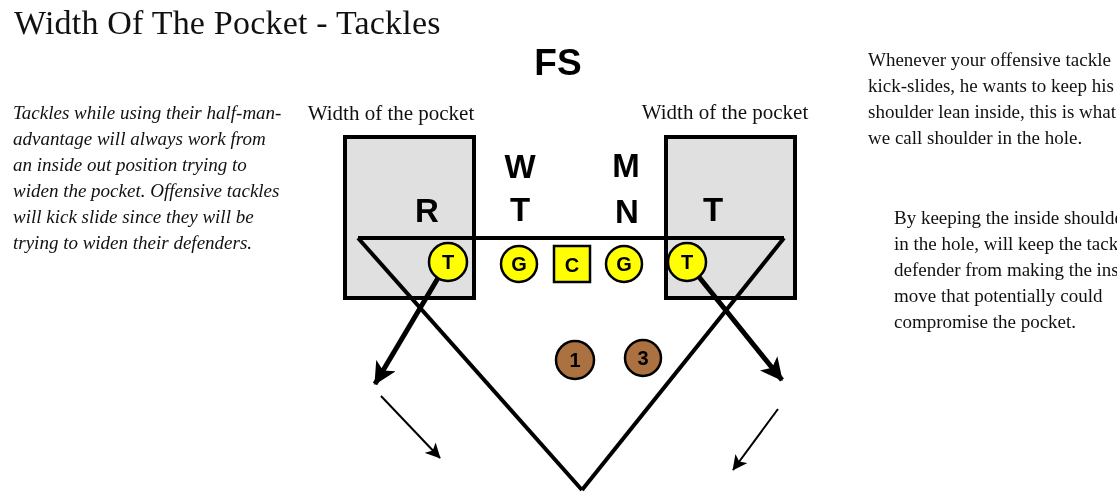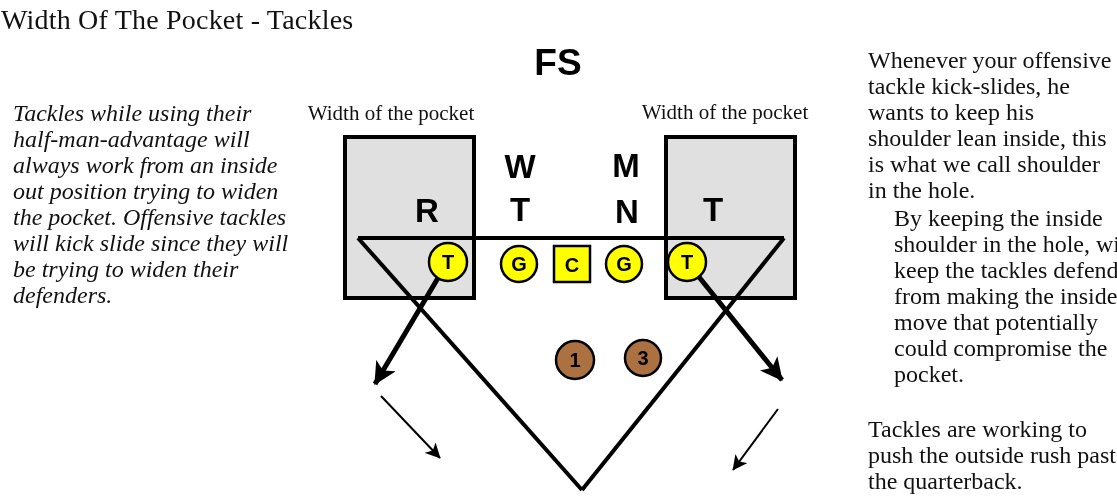--- a/index.html
+++ b/index.html
@@ -7,28 +7,28 @@
     position: relative;
     width: 1117px;
     height: 497px;
     background: #fff;
     font-family: "Liberation Serif", serif;
     color: #111;
     overflow: hidden;
   }
   .page-title {
     position: absolute;
-    left: 1px; top: 4px;
-    font-size: 28px;
+    left: 14px; top: 4px;
+    font-size: 34px;
     letter-spacing: 0.2px;
     white-space: nowrap;
   }
   .text-para {
     position: absolute;
-    font-size: 24px;
+    font-size: 19px;
     line-height: 26px;
   }
   .left-para  { left: 13px;  width: 276px; }
   .right-para { left: 868px; width: 250px; }
   #lpara1 { top: 100px; font-style: italic; }
   #lpara2 { top: 334px; }
   #rpara1 { top: 47px; }
   #rpara2 { top: 205px; margin-left: 26px; }
   #rpara3 { top: 416px; }
 
@@ -51,21 +51,20 @@
 <body>
 
 <div class="page">
 
   <div class="page-title">Width Of The Pocket - Tackles</div>
 
   <div id="lpara1" class="text-para left-para">Tackles while using their half-man-advantage will always work from an inside out position trying to widen the pocket. Offensive tackles will kick slide since they will be trying to widen their defenders.</div>
 
   <div id="rpara1" class="text-para right-para">Whenever your offensive tackle kick-slides, he wants to keep his shoulder lean inside, this is what we call shoulder in the hole.</div>
   <div id="rpara2" class="text-para right-para">By keeping the inside shoulder in the hole, will keep the tackles defender from making the inside move that potentially could compromise the pocket.</div>
-  <div id="rpara3" class="text-para right-para">Tackles are working to push the outside rush past the quarterback.</div>
 
   <svg class="diagram" width="1117" height="497" viewBox="0 0 1117 497" xmlns="http://www.w3.org/2000/svg">
     <defs>
       <marker id="barb-thick" viewBox="0 0 10 10" refX="9.5" refY="5" markerWidth="4.5" markerHeight="4.5" orient="auto" markerUnits="strokeWidth">
         <path class="marker-fill" d="M0,0 L10,5 L0,10 L2.5,5 Z"></path>
       </marker>
       <marker id="barb-thin" viewBox="0 0 10 10" refX="9.5" refY="5" markerWidth="7.5" markerHeight="7.5" orient="auto" markerUnits="strokeWidth">
         <path class="marker-fill" d="M0,0 L10,5 L0,10 L2.5,5 Z"></path>
       </marker>
     </defs>

